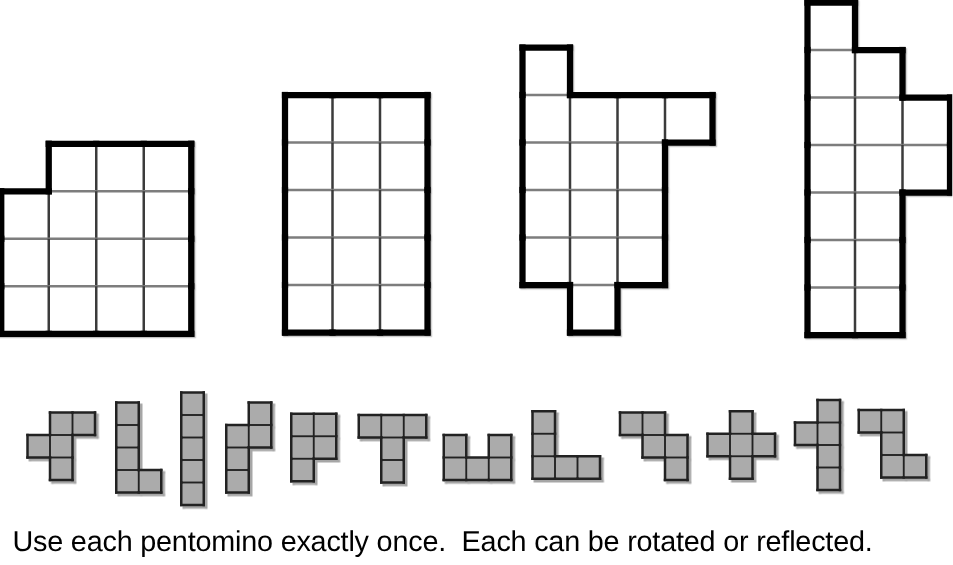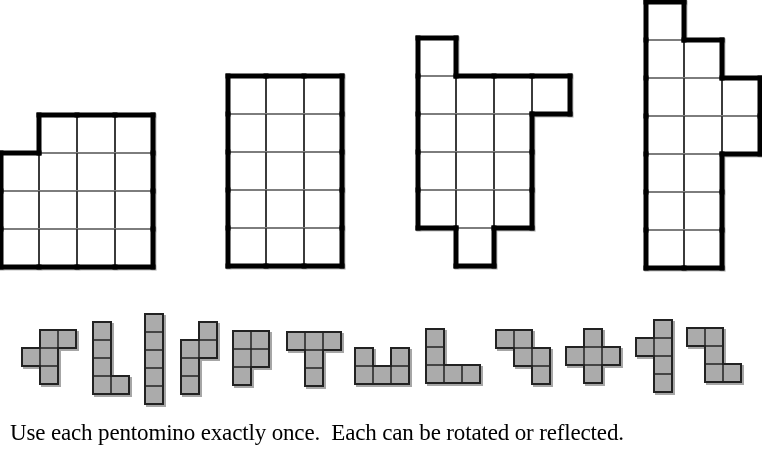--- a/index.html
+++ b/index.html
@@ -1,18 +1,18 @@
 <!DOCTYPE html>
 <html><head>
 <meta charset="utf-8">
 <style>
   html,body{margin:0;padding:0;background:#fff;}
   .stage{
     position:relative;width:762px;height:452px;background:#ffffff;overflow:hidden;
-    font-family:Liberation Serif, serif;
+    font-family:Liberation Sans, sans-serif;
   }
   .layer{position:absolute;left:0;top:0;width:0;height:0;}
   .caption{
     position:absolute;left:10px;top:419px;
     font-size:23px;letter-spacing:-0.15px;color:#000;
     white-space:pre;line-height:28px;
   }
   svg{display:block;}
 </style>
 </head>

